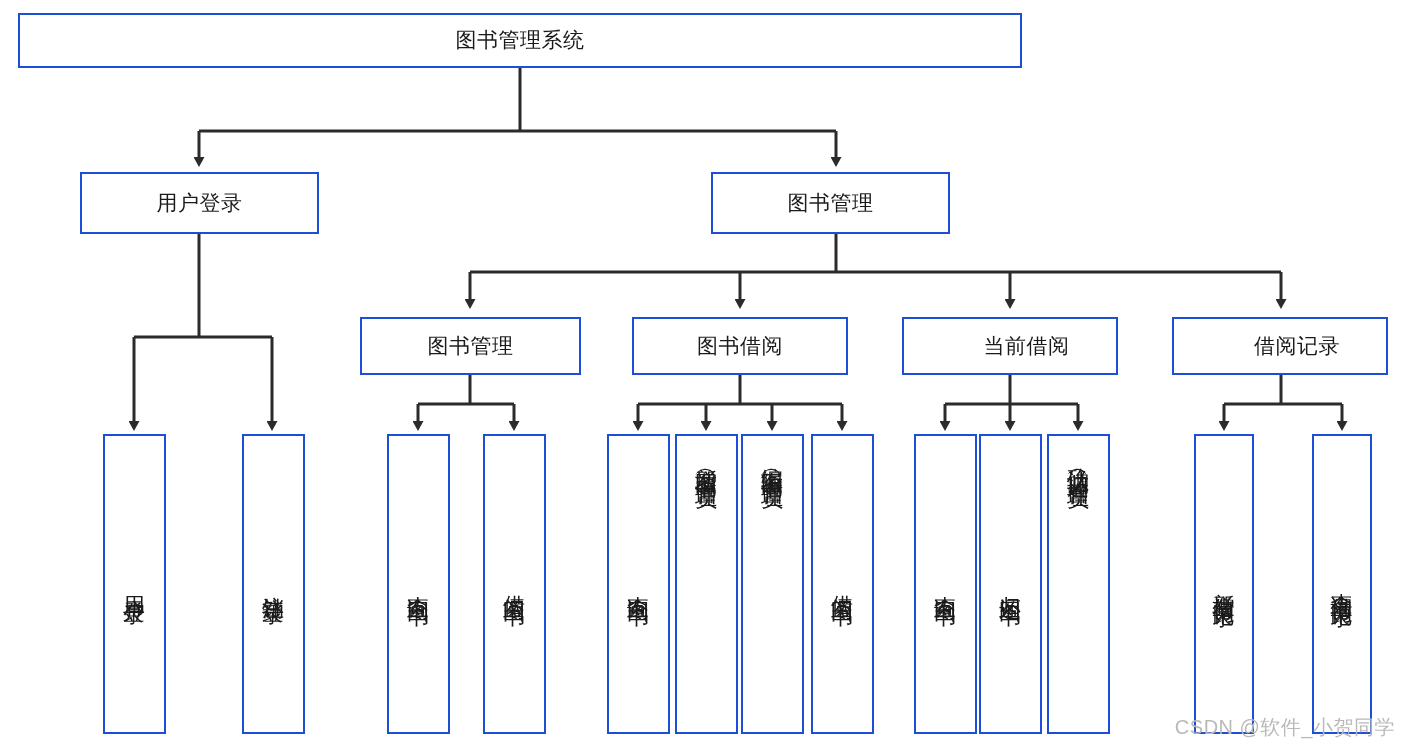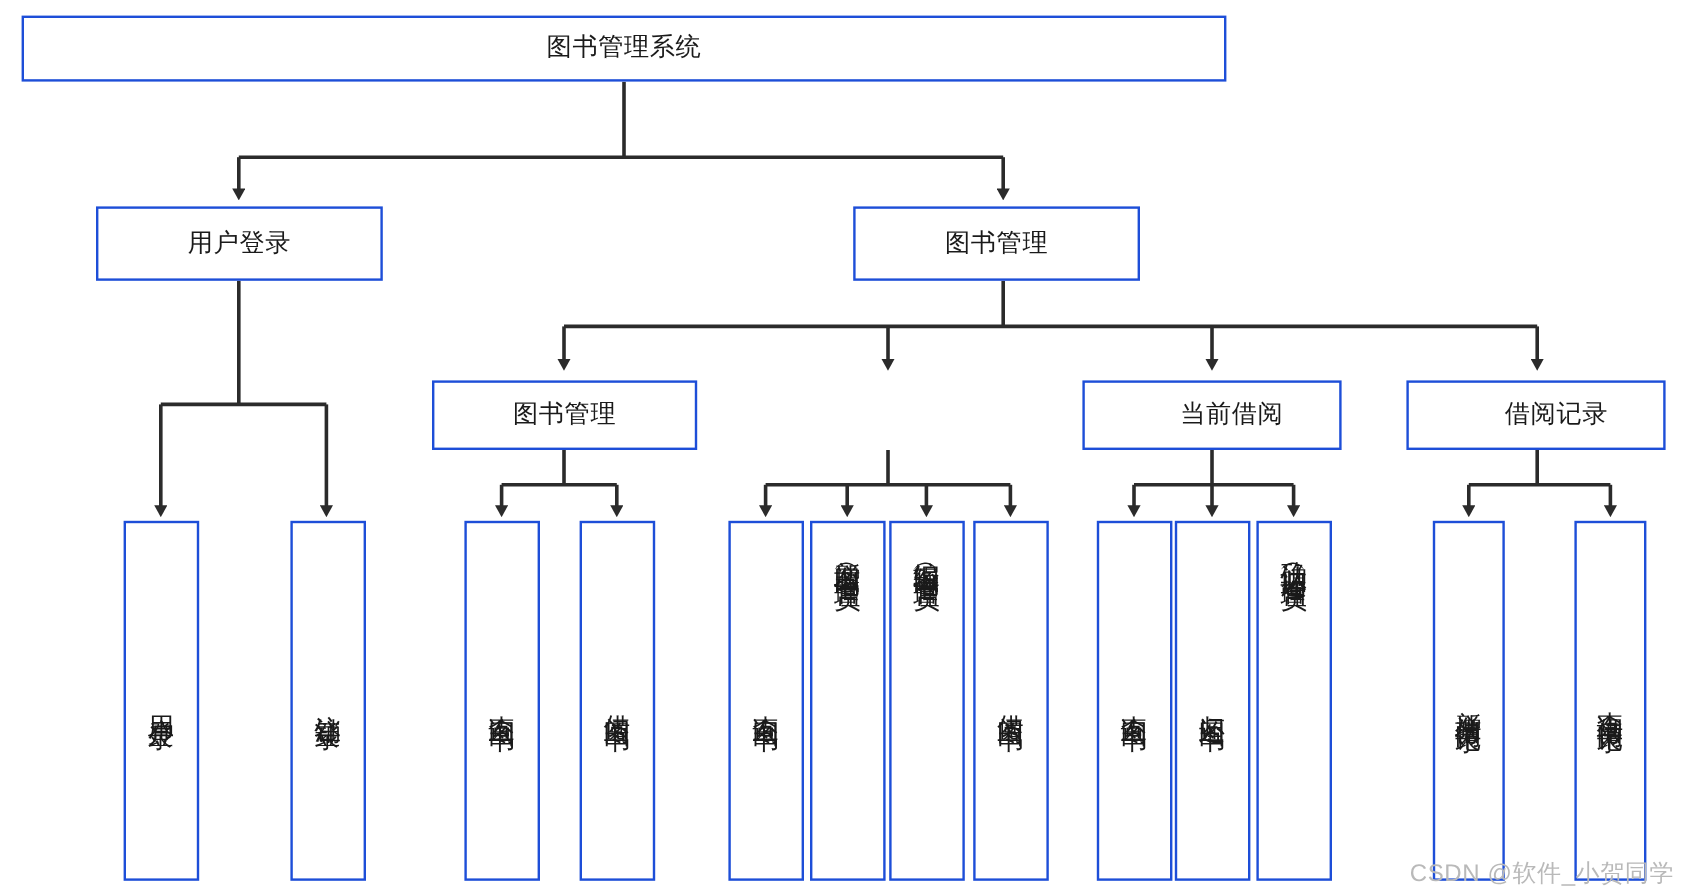--- a/index.html
+++ b/index.html
@@ -136,20 +136,23 @@
   <div class="node h" style="left:80px; top:172px; width:239px; height:62px;">
     <span class="label">用户登录</span>
   </div>
   <div class="node h" style="left:711px; top:172px; width:239px; height:62px;">
     <span class="label">图书管理</span>
   </div>
 
   <div class="node h" style="left:360px; top:317px; width:221px; height:58px;">
     <span class="label">图书管理</span>
   </div>
+  <div class="node h" style="left:632px; top:317px; width:216px; height:58px;">
+    <span class="label">图书借阅</span>
+  </div>
   <div class="node h" style="left:902px; top:317px; width:216px; height:58px;padding-left:33px;">
     <span class="label">当前借阅</span>
   </div>
   <div class="node h" style="left:1172px; top:317px; width:216px; height:58px;padding-left:34px;">
     <span class="label">借阅记录</span>
   </div>
 
   <div class="node v mid" style="left:103px; top:434px; width:63px; height:300px;">
     <span class="label">用户登录</span>
   </div>

